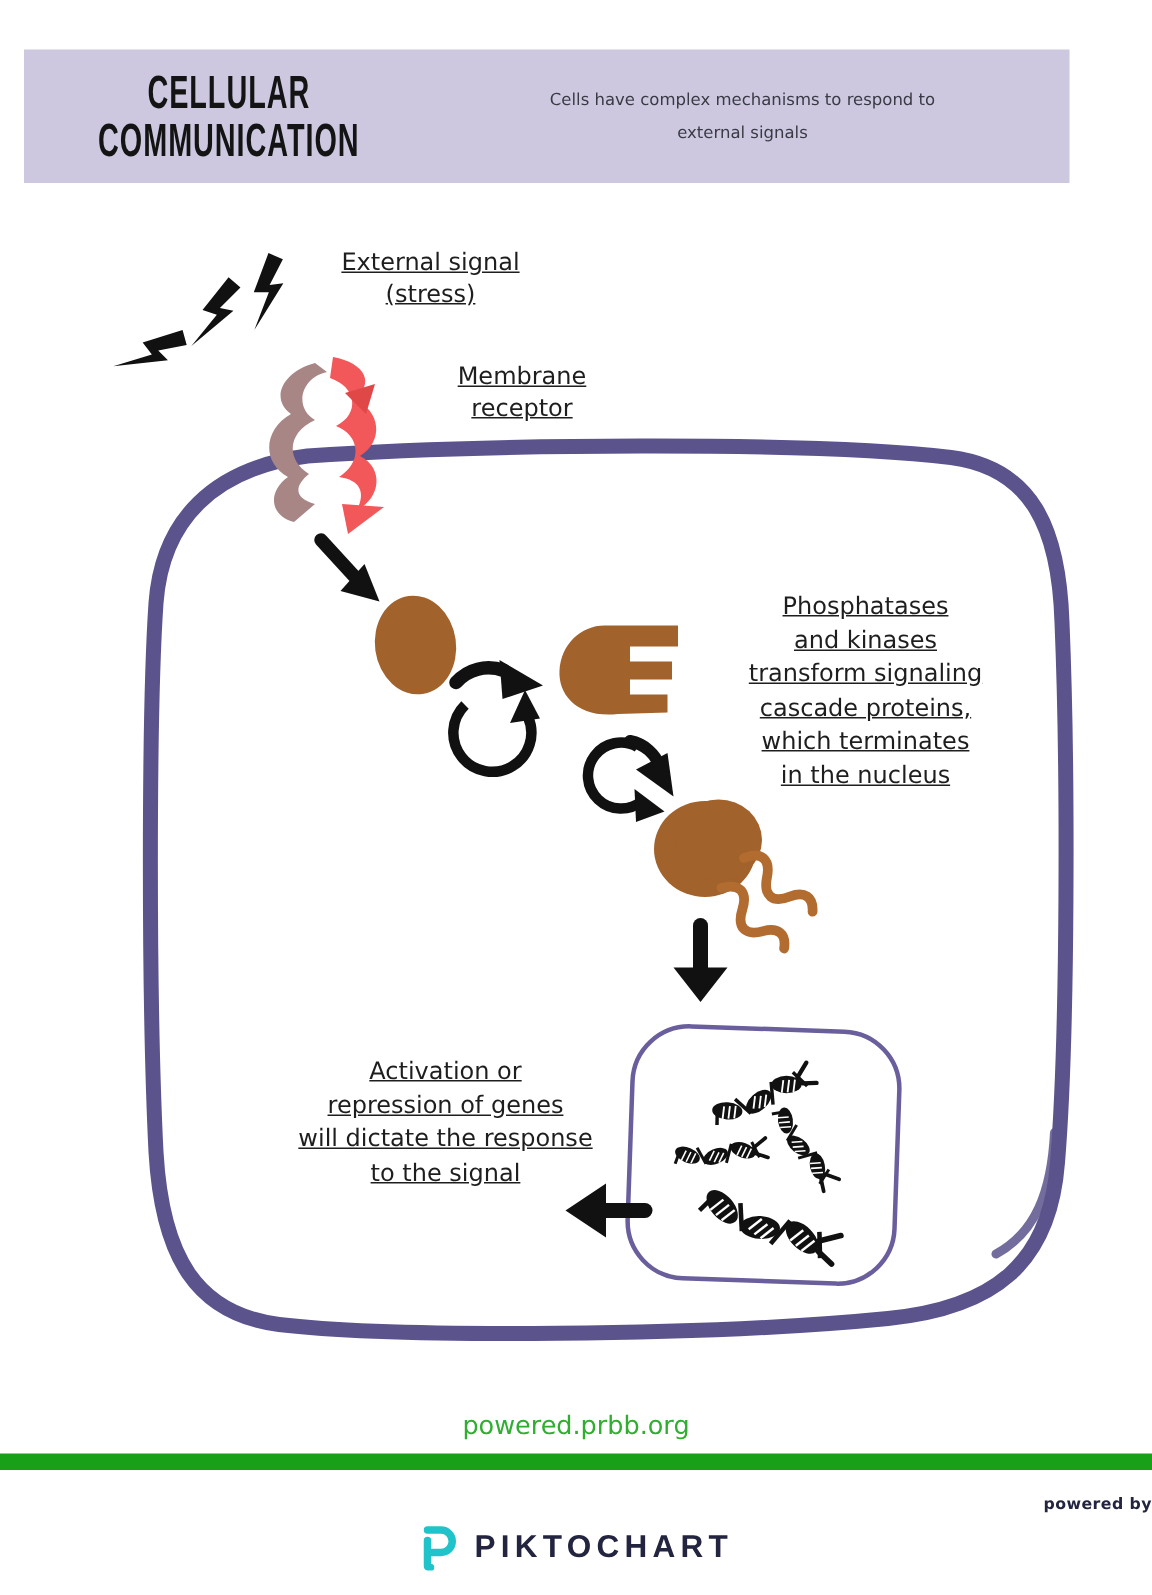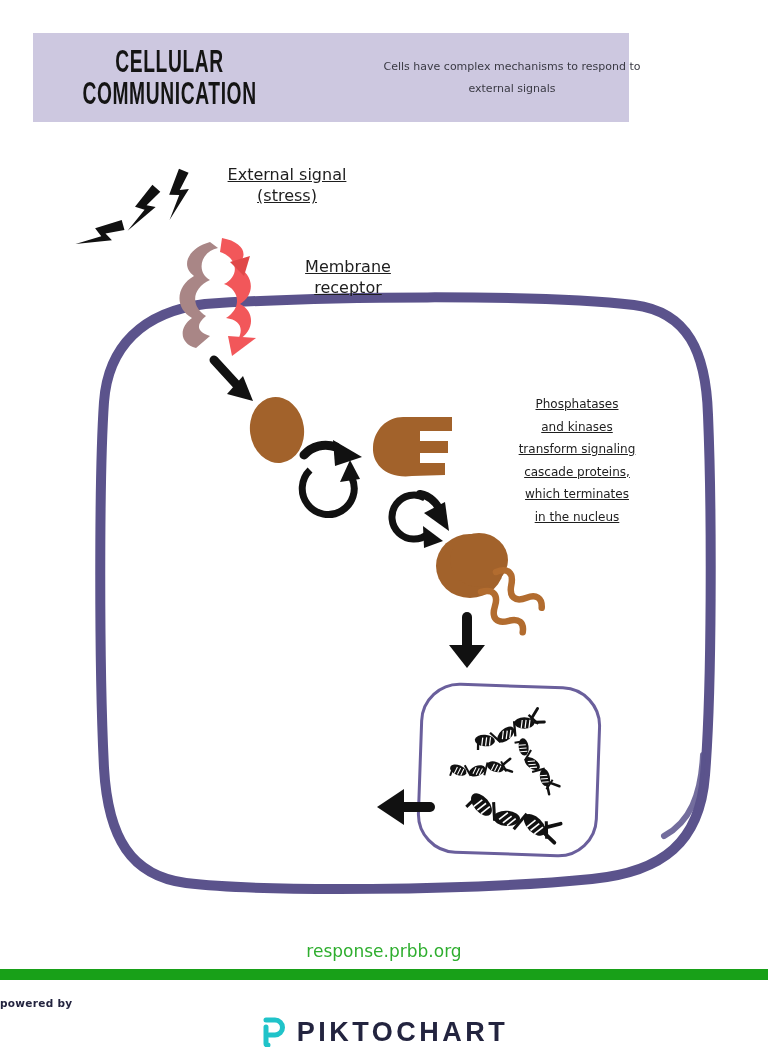--- a/index.html
+++ b/index.html
@@ -1,47 +1,47 @@
 <!DOCTYPE html>
 <html><head>
 <meta charset="utf-8">
 <style>
   html,body{margin:0;padding:0;background:#ffffff;}
   #page{position:relative;width:768px;height:1063px;background:#ffffff;overflow:hidden;
         font-family:"DejaVu Sans",sans-serif;}
 
   
-  .banner{position:absolute;left:33px;top:33px;width:596px;height:89px;background:#cdc8e0;}
+  .banner{position:absolute;left:16px;top:33px;width:697px;height:89px;background:#cdc8e0;}
   .title-block{position:absolute;left:2px;top:0;width:270px;height:89px;display:flex;
                flex-direction:column;align-items:center;justify-content:center;}
   .title-line{font-family:"Liberation Sans",sans-serif;font-weight:700;font-size:31px;
               line-height:32px;color:#141414;transform:scaleX(0.62);transform-origin:center;
               letter-spacing:1px;white-space:nowrap;}
   .subtitle-block{position:absolute;left:272px;top:0;width:414px;height:89px;display:flex;
                   align-items:center;justify-content:center;text-align:center;
                   font-size:11px;line-height:22px;color:#3a3a44;white-space:pre-line;}
 
   
   .label{position:absolute;text-align:center;white-space:pre-line;color:#1e1e1e;text-decoration:underline;}
   .lbl-external{left:187px;top:164px;width:200px;font-size:16px;line-height:21px;}
-  .lbl-receptor{left:268px;top:240px;width:160px;font-size:16px;line-height:21px;margin-top:16px;}
-  .lbl-cascade{left:482px;top:393px;width:190px;font-size:12px;line-height:22.5px;}
+  .lbl-receptor{left:268px;top:240px;width:160px;font-size:16px;line-height:21px;}
+  .lbl-cascade{left:482px;top:393px;width:190px;font-size:16px;line-height:22.5px;}
   .lbl-genes{left:177px;top:703px;width:240px;font-size:16px;line-height:22.5px;}
 
   .diagram-svg{position:absolute;left:0;top:0;width:768px;height:1063px;}
 
   
   .footer-link{position:absolute;left:0;top:941px;width:768px;text-align:center;
                font-size:17px;color:#2fae2f;}
   .green-bar{position:absolute;left:0;top:969px;width:768px;height:11px;background:#18a018;}
-  .powered-by{position:absolute;left:0;top:997px;width:768px;text-align:left;
+  .powered-by{position:absolute;left:0;top:997px;width:768px;text-align:right;
               font-size:10.5px;font-weight:700;color:#23243f;letter-spacing:.3px;}
   .brand-row{position:absolute;left:0;top:1014px;width:768px;height:36px;display:flex;
              align-items:center;justify-content:center;gap:10px;}
-  .brand-text{font-family:"Liberation Sans",sans-serif;font-weight:700;font-size:27px;
+  .brand-text{font-family:"Liberation Sans",sans-serif;font-weight:700;font-size:21px;
               letter-spacing:3.5px;color:#23243f;}
 </style>
 </head>
 <body>
 
 <div id="page">
 
   <div class="banner">
     <div class="title-block">
       <div class="title-line">CELLULAR</div>
@@ -163,22 +163,26 @@
   <div class="label lbl-external">External signal
 (stress)</div>
   <div class="label lbl-receptor">Membrane
 receptor</div>
   <div class="label lbl-cascade">Phosphatases
 and kinases
 transform signaling
 cascade proteins,
 which terminates
 in the nucleus</div>
+  <div class="label lbl-genes">Activation or
+repression of genes
+will dictate the response
+to the signal</div>
 
-  <div class="footer-link">response.prbb.org</div>
+  <div class="footer-link">powered.prbb.org</div>
   <div class="green-bar"></div>
   <div class="powered-by">powered by</div>
   <div class="brand-row">
     <svg width="27" height="30" viewBox="0 0 27 30">
       <path d="M6 3 L15 3 A7.5 7.5 0 0 1 15 18 L9 18" fill="none" stroke="#20c3c9" stroke-width="5" stroke-linecap="round"></path>
       <path d="M6 10 L6 27 Q6 28 8 28" fill="none" stroke="#20c3c9" stroke-width="5" stroke-linecap="round"></path>
     </svg>
     <span class="brand-text">PIKTOCHART</span>
   </div>
 

